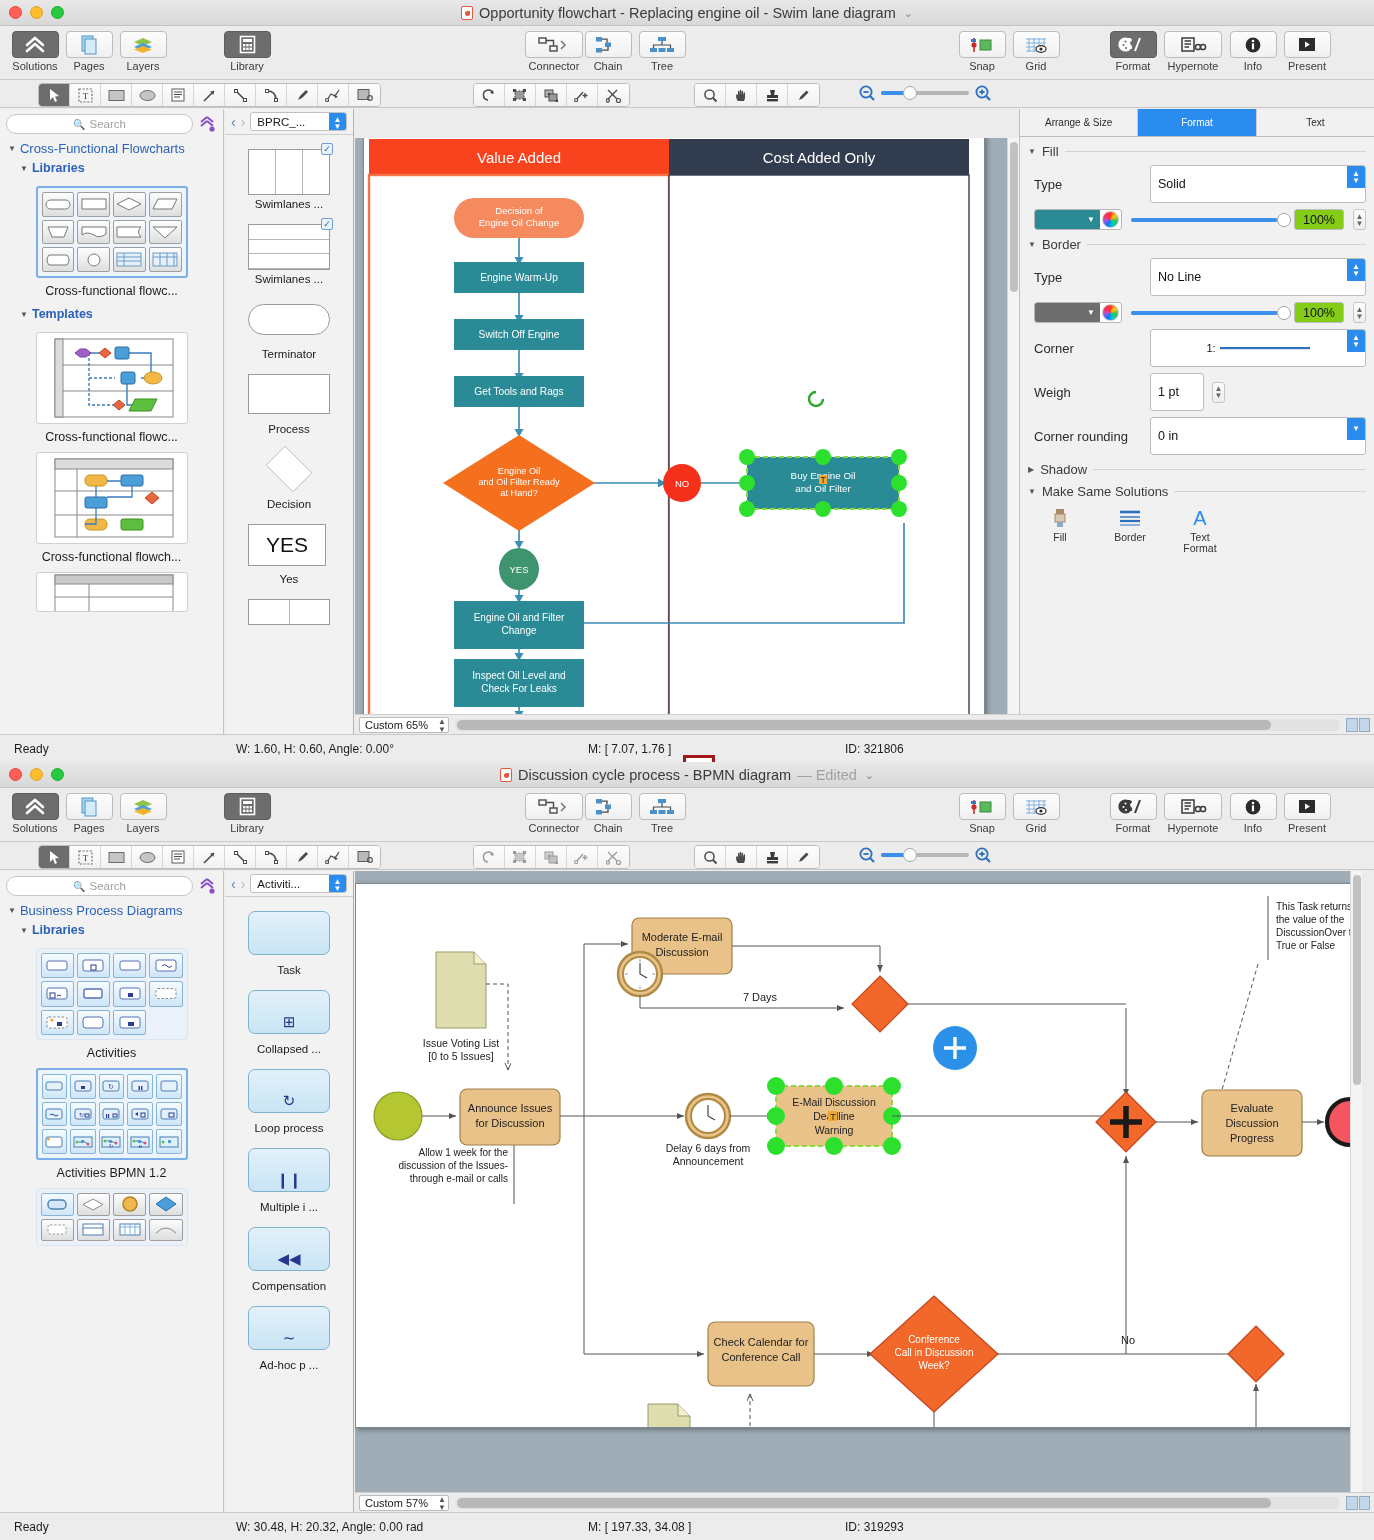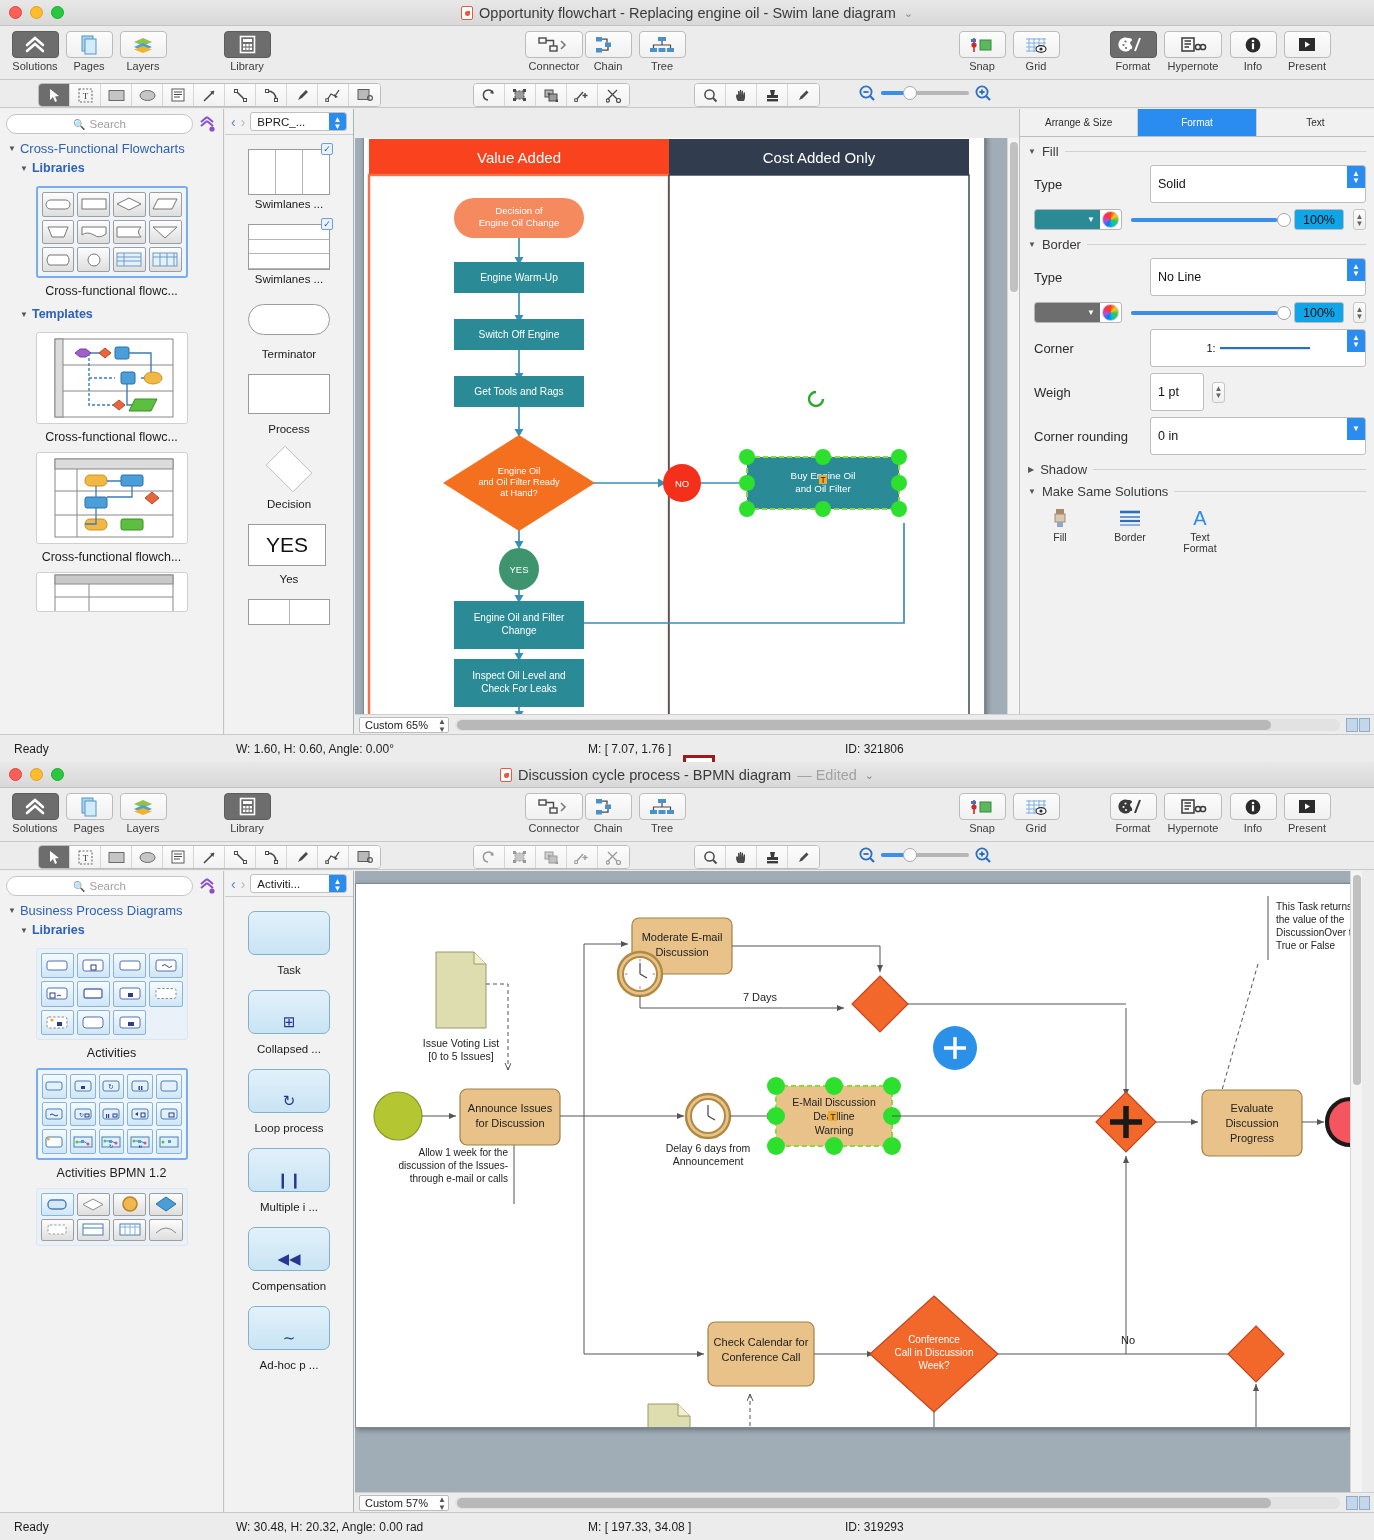--- a/index.html
+++ b/index.html
@@ -212,21 +212,21 @@
     padding-right:5px; color:#fff; font-size:8px; }
   .wheel {
     width:17px; height:17px; border-radius:50%; margin:0 2px; flex:none;
     background:conic-gradient(#ff3b30,#ffcc00,#34c759,#00c7be,#007aff,#af52de,#ff2d55,#ff3b30);
     border:1px solid #c9c9c9;
   }
   .osl { flex:1; height:4px; background:#b8b8b8; border-radius:2px; position:relative; }
   .osl .f { position:absolute; left:0; top:0; height:4px; background:#3b8fe8; border-radius:2px; width:95%; }
   .osl .k { position:absolute; right:-6px; top:-5px; width:14px; height:14px; border-radius:50%;
     background:#fff; border:1px solid #a5a5a5; }
-  .pctbox { width:50px; height:21px; border:1px solid #bdbdbd; border-radius:3px; background:#0ea5e9;
+  .pctbox { width:50px; height:21px; border:1px solid #bdbdbd; border-radius:3px; background:#84cc16;
     font-size:12.5px; color:#111; display:flex; align-items:center; justify-content:center; }
   .mini-step {
     width:13px; height:21px; border:1px solid #c6c6c6; border-radius:3px;
     background:linear-gradient(#fdfdfd,#eee); font-size:8px; color:#666;
     display:flex; flex-direction:column; align-items:center; justify-content:center; line-height:7px;
   }
   .msa { display:flex; margin:8px 8px 0 18px; gap:26px; }
   .msa-item { display:flex; flex-direction:column; align-items:center; width:44px; }
   .msa-lbl { font-size:10.5px; color:#333; margin-top:3px; text-align:center; line-height:11px; }
 

